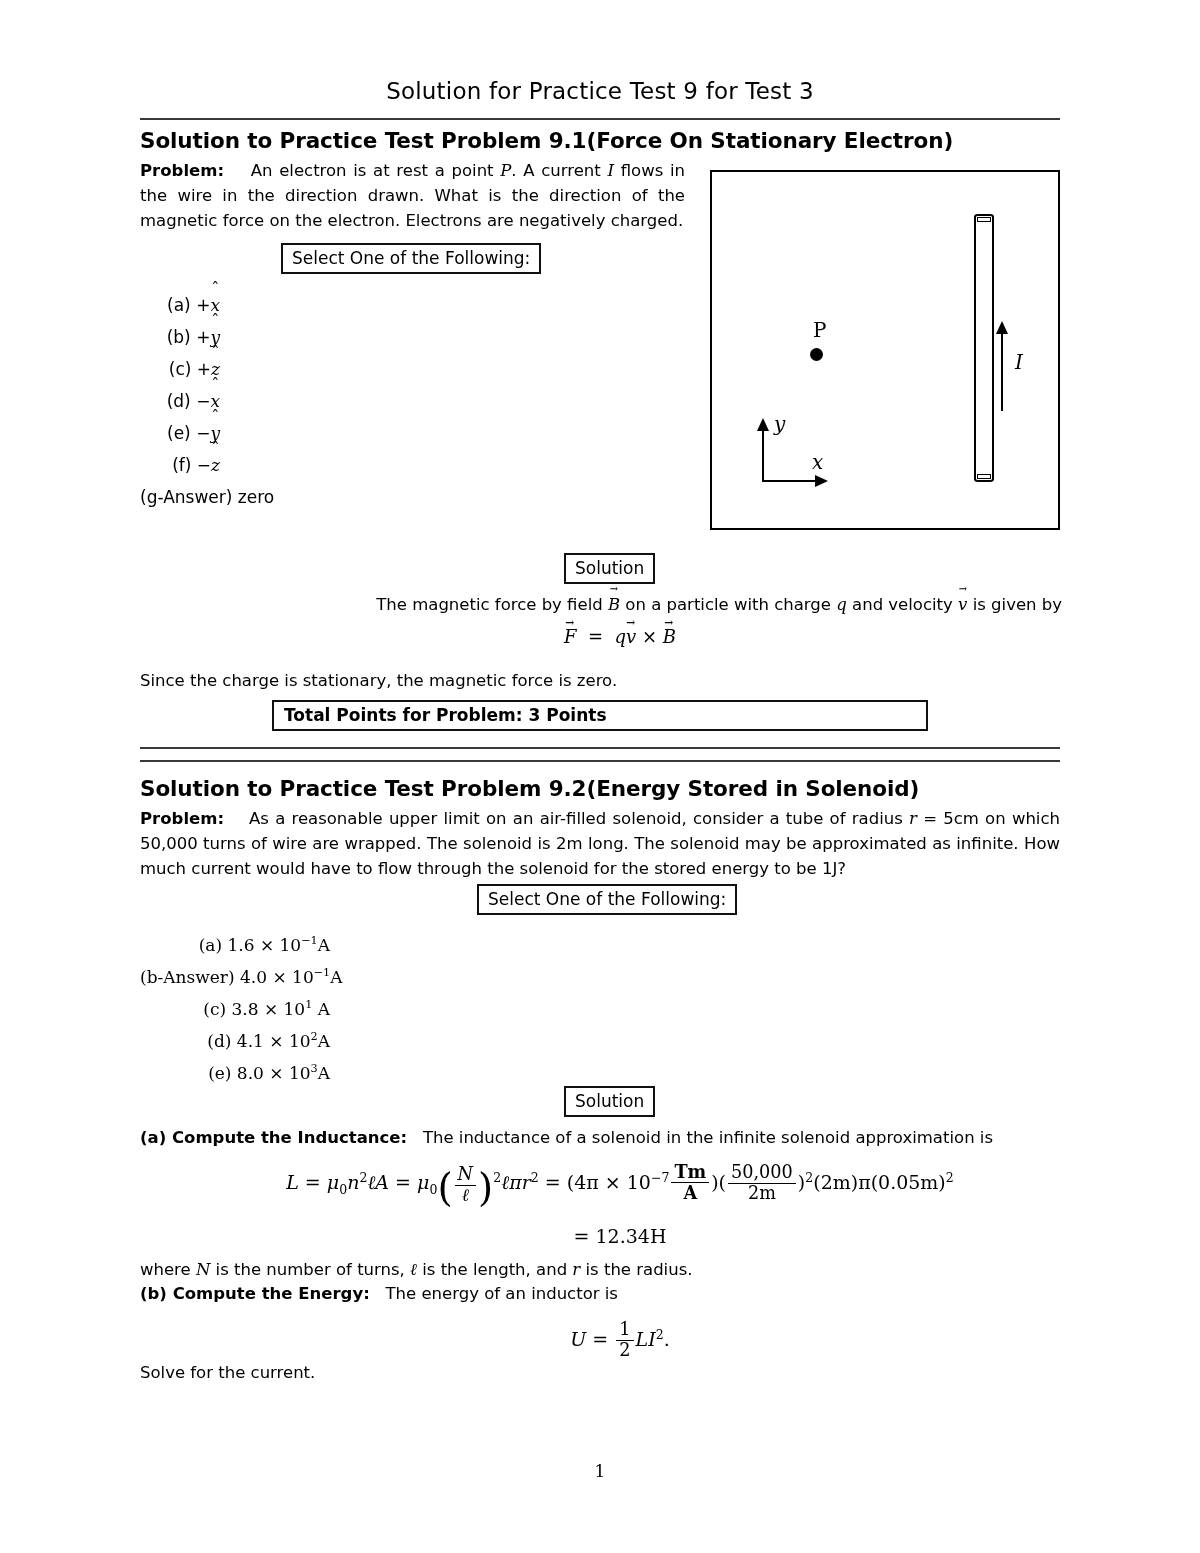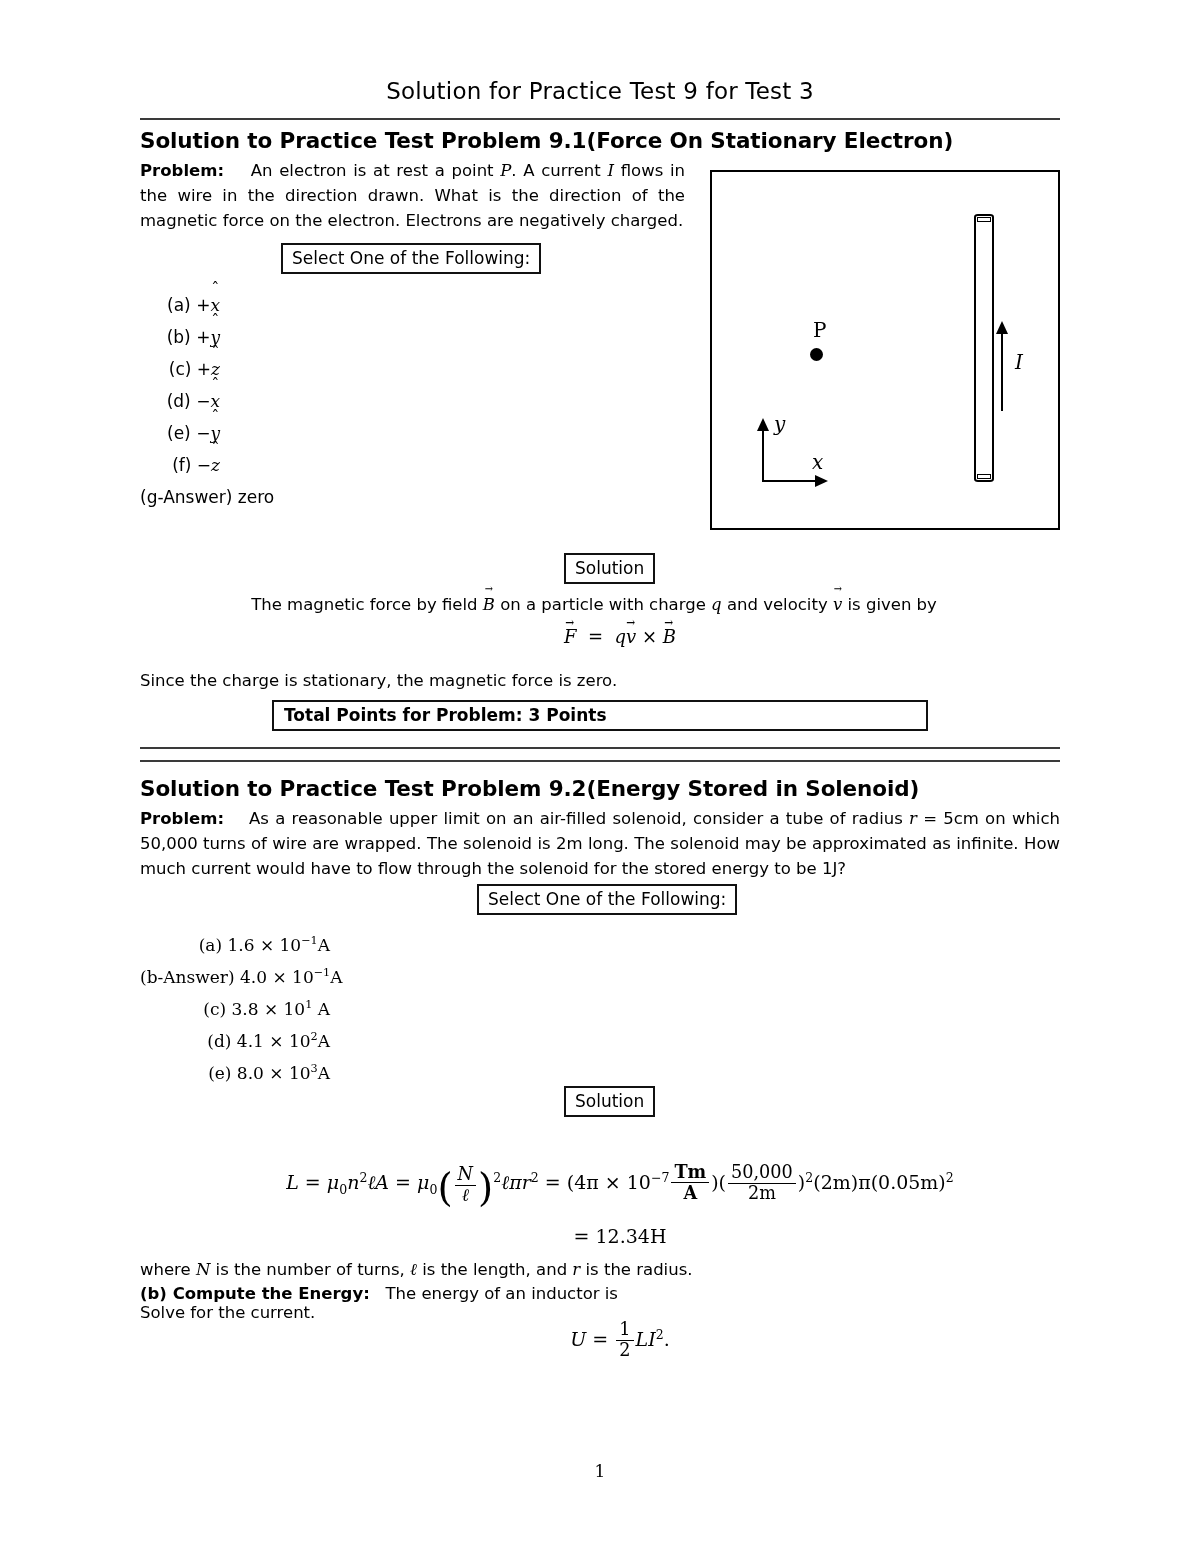--- a/index.html
+++ b/index.html
@@ -159,21 +159,21 @@
     <div class="axis-line" style="left:50px; top:258px; width:2.4px; height:52px;"></div>
     <div class="arrowhead-up" style="left:45px; top:246px;"></div>
     <div class="fig-lab it" style="left:62px; top:240px;">y</div>
     <div class="axis-line" style="left:50px; top:308px; width:55px; height:2.4px;"></div>
     <div class="arrowhead-right" style="left:103px; top:303px;"></div>
     <div class="fig-lab it" style="left:100px; top:278px;">x</div>
   </div>
 
   <div class="boxed" style="left:564px; top:553px;">Solution</div>
 
-  <div class="para" style="left:134px; top:592px; width:920px; text-align:center;">
+  <div class="para" style="left:142px; top:592px; width:920px; text-align:right;">
     The magnetic force by field <span class="vec">B</span>&nbsp;on a particle with charge <i class="mi">q</i> and velocity <span class="vec">v</span>&nbsp;is given by
   </div>
 
   <div class="math ctr" style="top:626px;">
     <span class="vec">F</span>&nbsp; = &nbsp;<i class="mi">q</i><span class="vec">v</span>&nbsp;×&nbsp;<span class="vec">B</span>
   </div>
 
   <div class="para" style="left:140px; top:668px; width:920px; text-align:left;">Since the charge is stationary, the magnetic force is zero.</div>
 
   <div class="boxed wide" style="left:272px; top:700px; width:656px; font-weight:bold;">Total Points for Problem: 3 Points</div>
@@ -195,20 +195,24 @@
   <div class="opts" style="left:140px; top:925px; width:190px; font-family:'DejaVu Serif',serif;">
     <span class="opt">(a)&nbsp;1.6 × 10<sup class="ex">−1</sup>A</span>
     <span class="opt">(b-Answer)&nbsp;4.0 × 10<sup class="ex">−1</sup>A</span>
     <span class="opt">(c)&nbsp;3.8 × 10<sup class="ex">1</sup> A</span>
     <span class="opt">(d)&nbsp;4.1 × 10<sup class="ex">2</sup>A</span>
     <span class="opt">(e)&nbsp;8.0 × 10<sup class="ex">3</sup>A</span>
   </div>
 
   <div class="boxed" style="left:564px; top:1086px;">Solution</div>
 
+  <div class="para" style="left:140px; top:1125px; width:920px; text-align:left;">
+    <span class="lbl-bold">(a) Compute the Inductance:</span>
+    &nbsp; <span>The inductance of a solenoid in the infinite solenoid approximation is</span>
+  </div>
 
   <div class="math ctr" style="top:1162px; font-size:19px;">
     <i class="mi">L</i> = <i class="mi">μ</i><sub class="sb">0</sub><i class="mi">n</i><sup class="ex">2</sup><i class="mi">ℓ</i><i class="mi">A</i> =
     <i class="mi">μ</i><sub class="sb">0</sub><span class="pbig">(</span><span class="frac fbig"><span class="num"><i class="mi">N</i></span><span class="den"><i class="mi">ℓ</i></span></span><span class="pbig">)</span><sup class="ex">2</sup><i class="mi">ℓπr</i><sup class="ex">2</sup> =
     (4π × 10<sup class="ex">−7</sup><span class="frac"><span class="num up" style="font-weight:bold;">Tm</span><span class="den up" style="font-weight:bold;">A</span></span>)(<span class="frac"><span class="num up">50,000</span><span class="den up">2m</span></span>)<sup class="ex">2</sup>(2m)π(0.05m)<sup class="ex">2</sup>
   </div>
 
   <div class="math ctr" style="top:1225px; font-size:19px;">= 12.34H</div>
 
   <div class="para" style="left:140px; top:1281px; width:920px; text-align:left;">
@@ -217,18 +221,18 @@
   </div>
 
   <div class="para" style="left:140px; top:1257px; width:920px; text-align:left;">
     where <i class="mi">N</i> is the number of turns, <i class="mi">ℓ</i> is the length, and <i class="mi">r</i> is the radius.
   </div>
 
   <div class="math ctr" style="top:1320px; font-size:19px;">
     <i class="mi">U</i> = <span class="frac"><span class="num up">1</span><span class="den up">2</span></span><i class="mi">LI</i><sup class="ex">2</sup>.
   </div>
 
-  <div class="para" style="left:140px; top:1300px; width:920px; text-align:left;">Solve for the current.</div>
+  <div class="para" style="left:140px; top:1360px; width:920px; text-align:left;">Solve for the current.</div>
 
 
   <div class="pagenum" style="top:1461px;">1</div>
 
 </div>
 
 </body></html>

